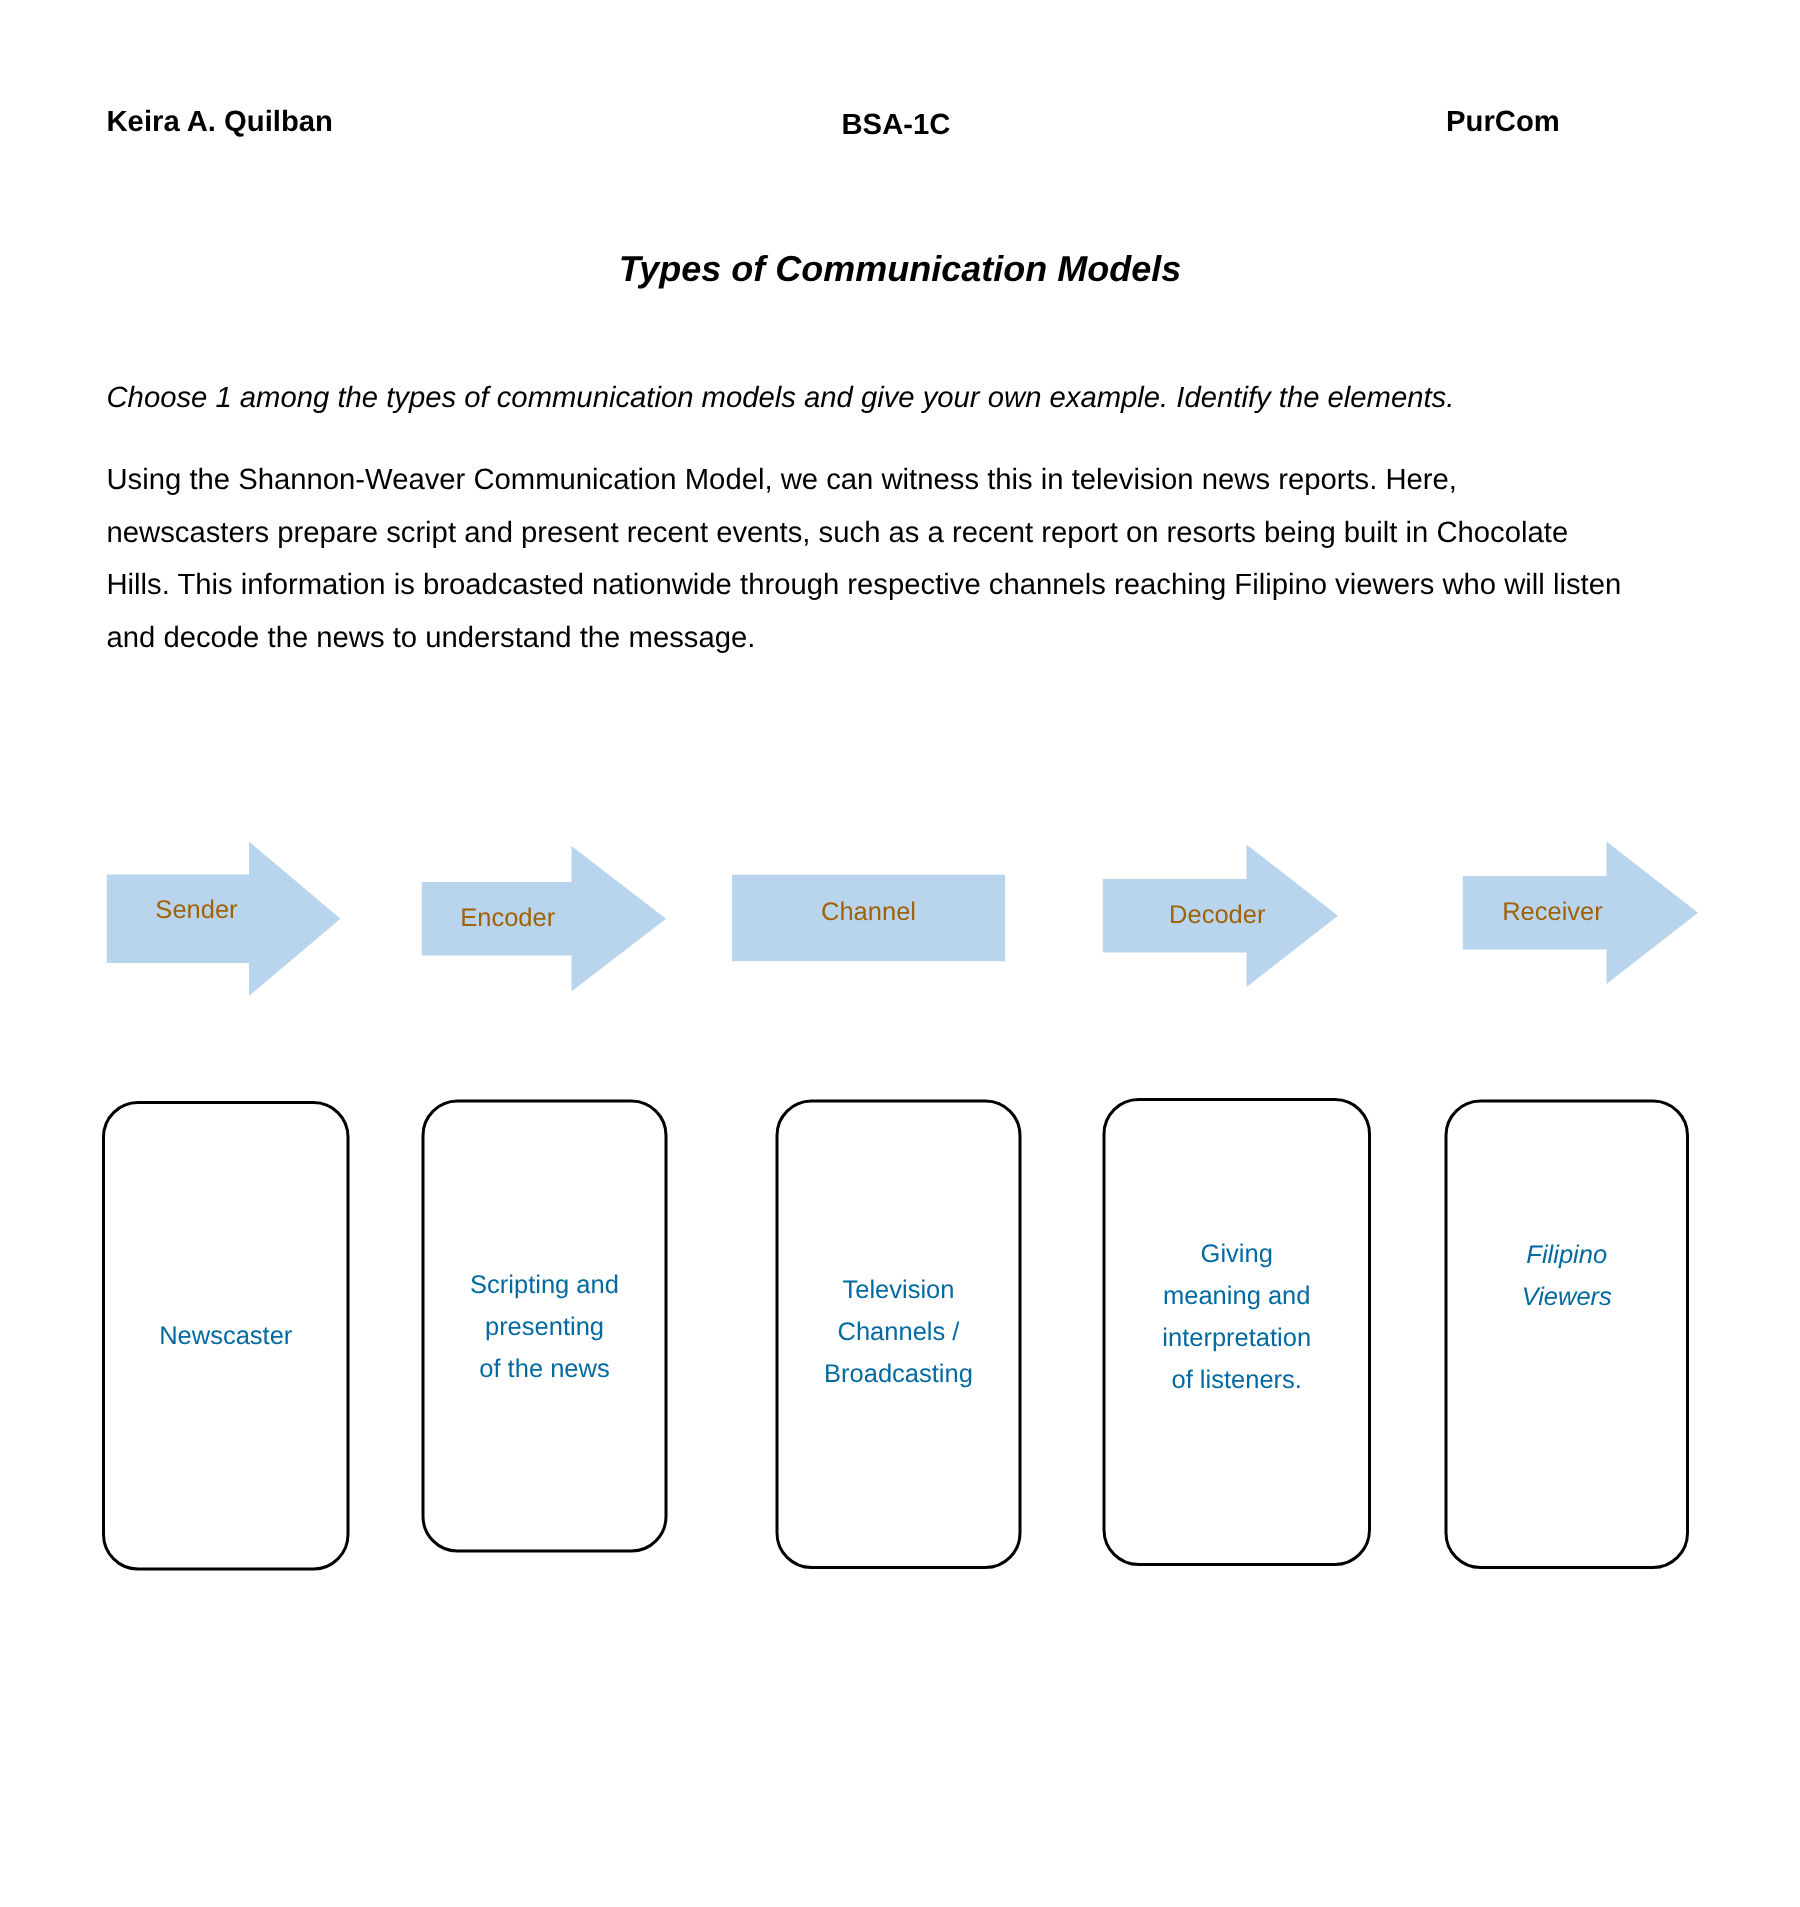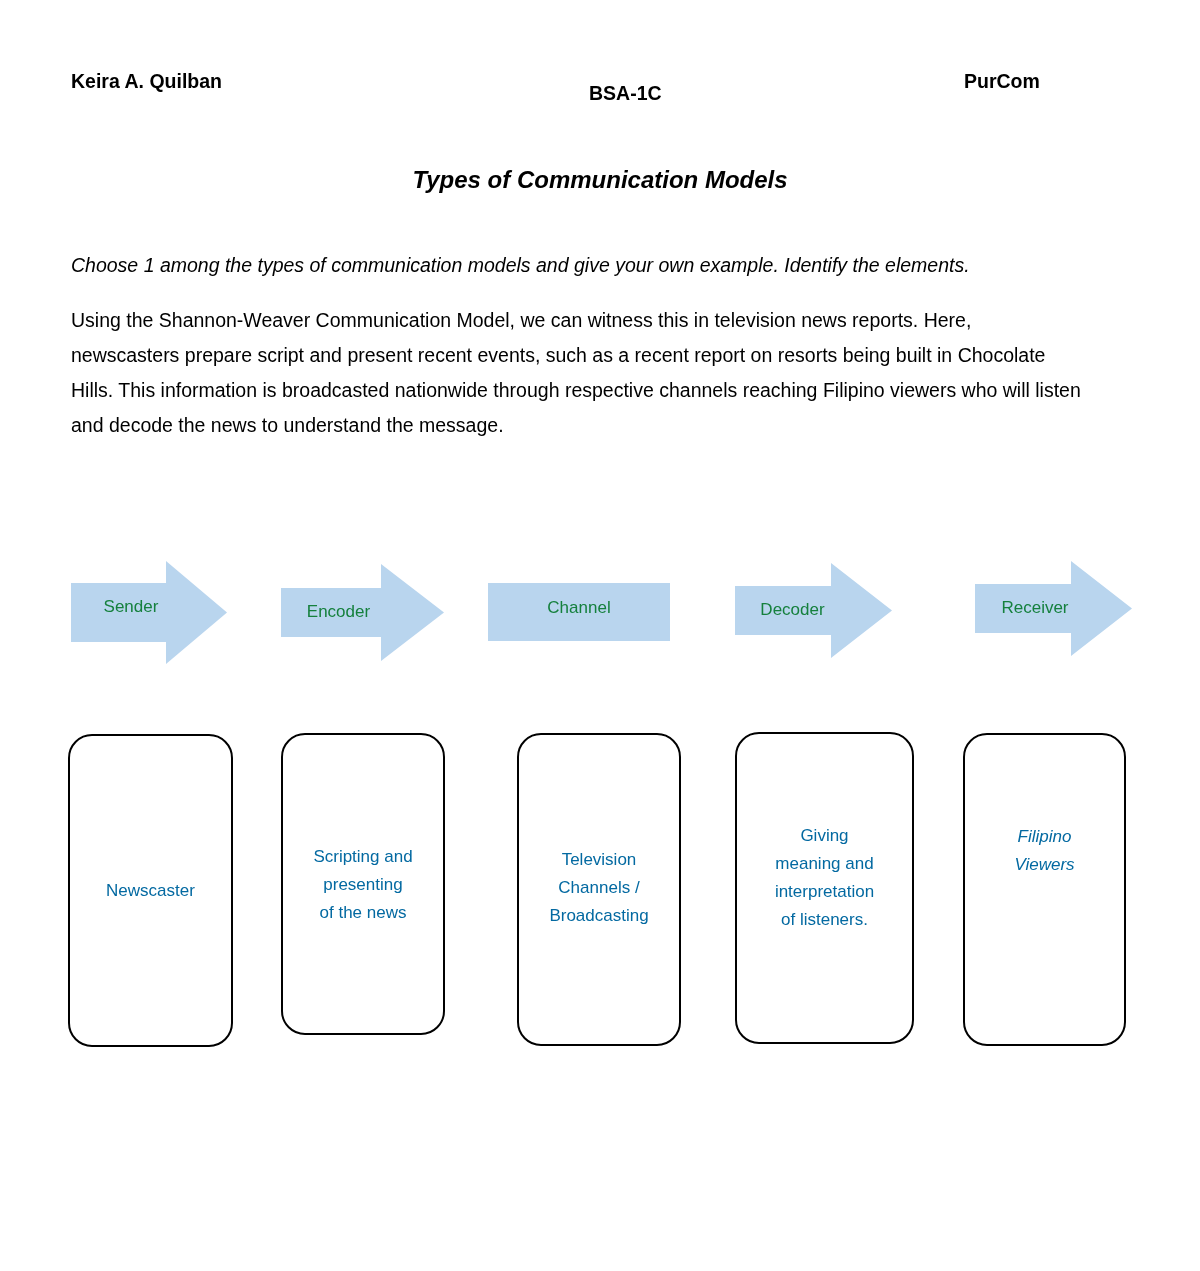--- a/index.html
+++ b/index.html
@@ -26,21 +26,21 @@
     left: 71px;
     top: 70px;
     width: 1000px;
     height: 30px;
     font-weight: bold;
     font-size: 19.5px;
     white-space: nowrap;
     text-align: right;
   }
   .header-name  { position: absolute; left: 0px;   top: 0; }
-  .header-sect  { position: absolute; left: 490px; top: 12px; margin-left: 28px; }
+  .header-sect  { position: absolute; left: 490px; top: 2px; }
   .header-subj  { position: absolute; left: 893px; top: 0; }
 
   
   .doc-title {
     position: absolute;
     left: 0;
     top: 166px;
     width: 1200px;
     text-align: center;
     font-weight: bold;
@@ -82,21 +82,21 @@
 
   .flow-shape {
     position: absolute;
     display: block;
   }
   .flow-shape svg { display: block; }
 
   .flow-label {
     position: absolute;
     font-size: 17px;
-    color: #15803d;
+    color: #a16207;
     white-space: nowrap;
     text-align: center;
   }
 
   
   .elem-box {
     position: absolute;
     box-sizing: border-box;
     border: 2px solid #000000;
     border-radius: 24px;
@@ -153,21 +153,21 @@
         <rect x="0" y="0" width="182" height="58" fill="#b9d5ee"></rect>
       </svg>
     </div>
     <div class="flow-label" style="left:488px; top:598px; width:182px;">Channel</div>
 
     <div class="flow-shape" style="left:735px; top:563px; width:157px; height:95px;">
       <svg width="157" height="95" viewBox="0 0 157 95" aria-hidden="true">
         <polygon points="0,23 96,23 96,0 157,47.5 96,95 96,72 0,72" fill="#b9d5ee"></polygon>
       </svg>
     </div>
-    <div class="flow-label" style="left:735px; top:600px; width:115px;">Decoder</div>
+    <div class="flow-label" style="left:735px; top:600px; width:115px;padding-left:19px;">Decoder</div>
 
     <div class="flow-shape" style="left:975px; top:561px; width:157px; height:95px;">
       <svg width="157" height="95" viewBox="0 0 157 95" aria-hidden="true">
         <polygon points="0,23 96,23 96,0 157,47.5 96,95 96,72 0,72" fill="#b9d5ee"></polygon>
       </svg>
     </div>
     <div class="flow-label" style="left:975px; top:598px; width:120px;">Receiver</div>
 
     <div class="elem-box va-middle" style="left:68px; top:734px; width:165px; height:313px;">
       <span class="elem-box-text">Newscaster</span>

